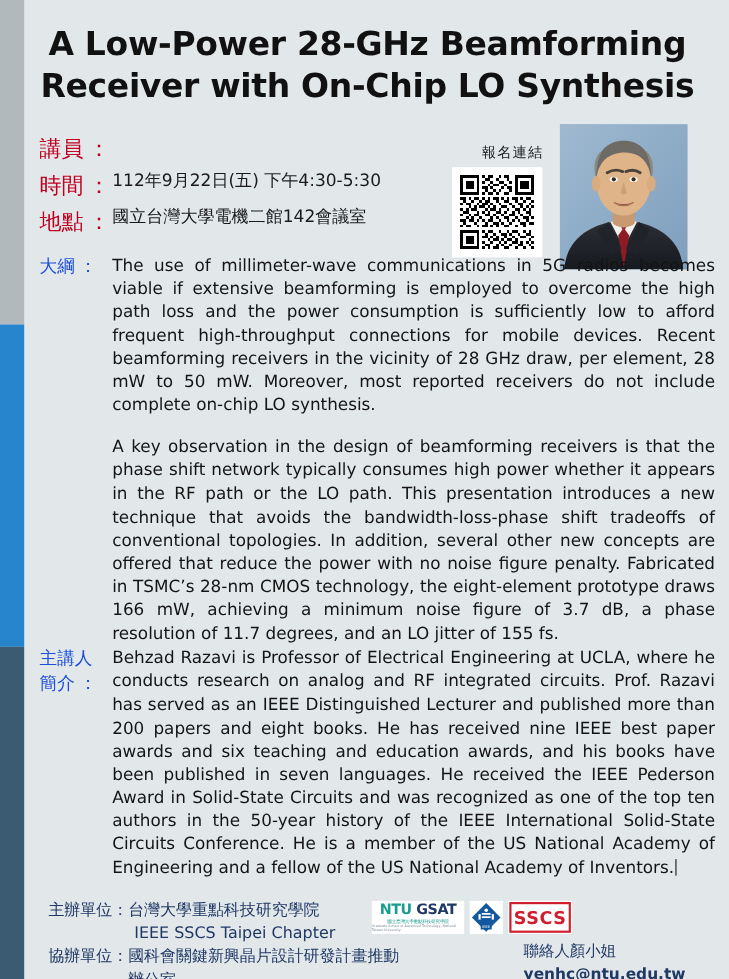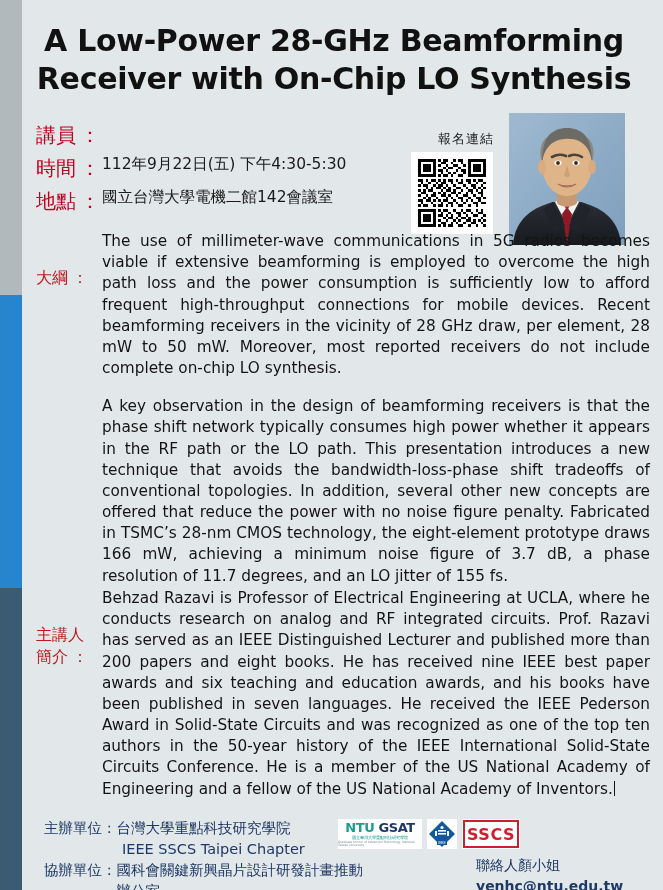--- a/index.html
+++ b/index.html
@@ -113,25 +113,24 @@
     position: absolute;
     left: 36px;
     width: 614px;
   }
   .body-row {
     display: flex;
     align-items: flex-start;
   }
   .body-label {
     flex: 0 0 66px;
-    color: #b91c1c;
+    color: #1d4ed8;
     font-size: 16px;
     line-height: 1.38;
     white-space: nowrap;
-    margin-top: 36px;
   }
   .body-label .colon { margin-left: 4px; }
   .body-label .lb2 { display: block; }
   .body-text {
     flex: 1;
     font-size: 15.3px;
     line-height: 1.385;
     color: #141414;
     text-align: justify;
     text-justify: inter-word;

